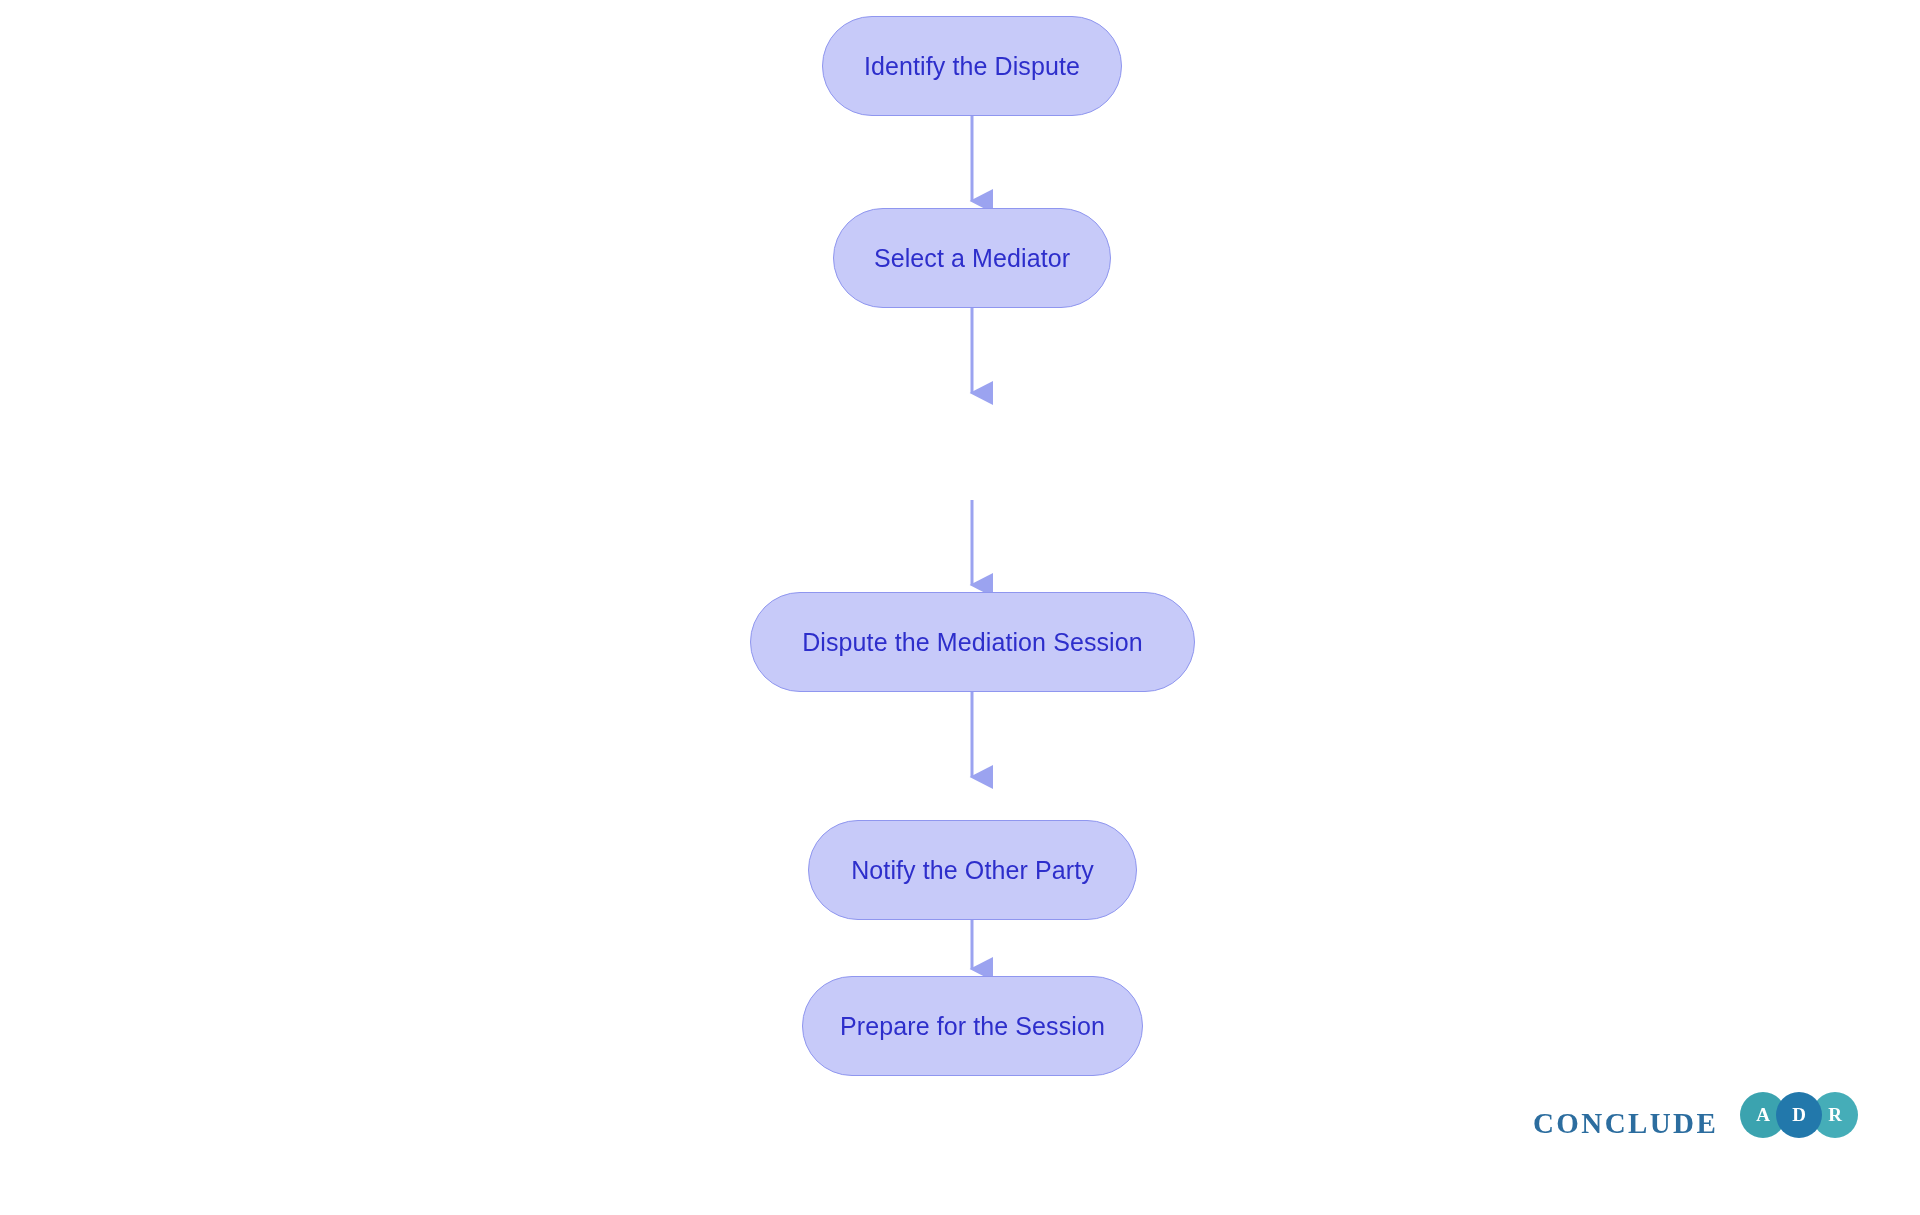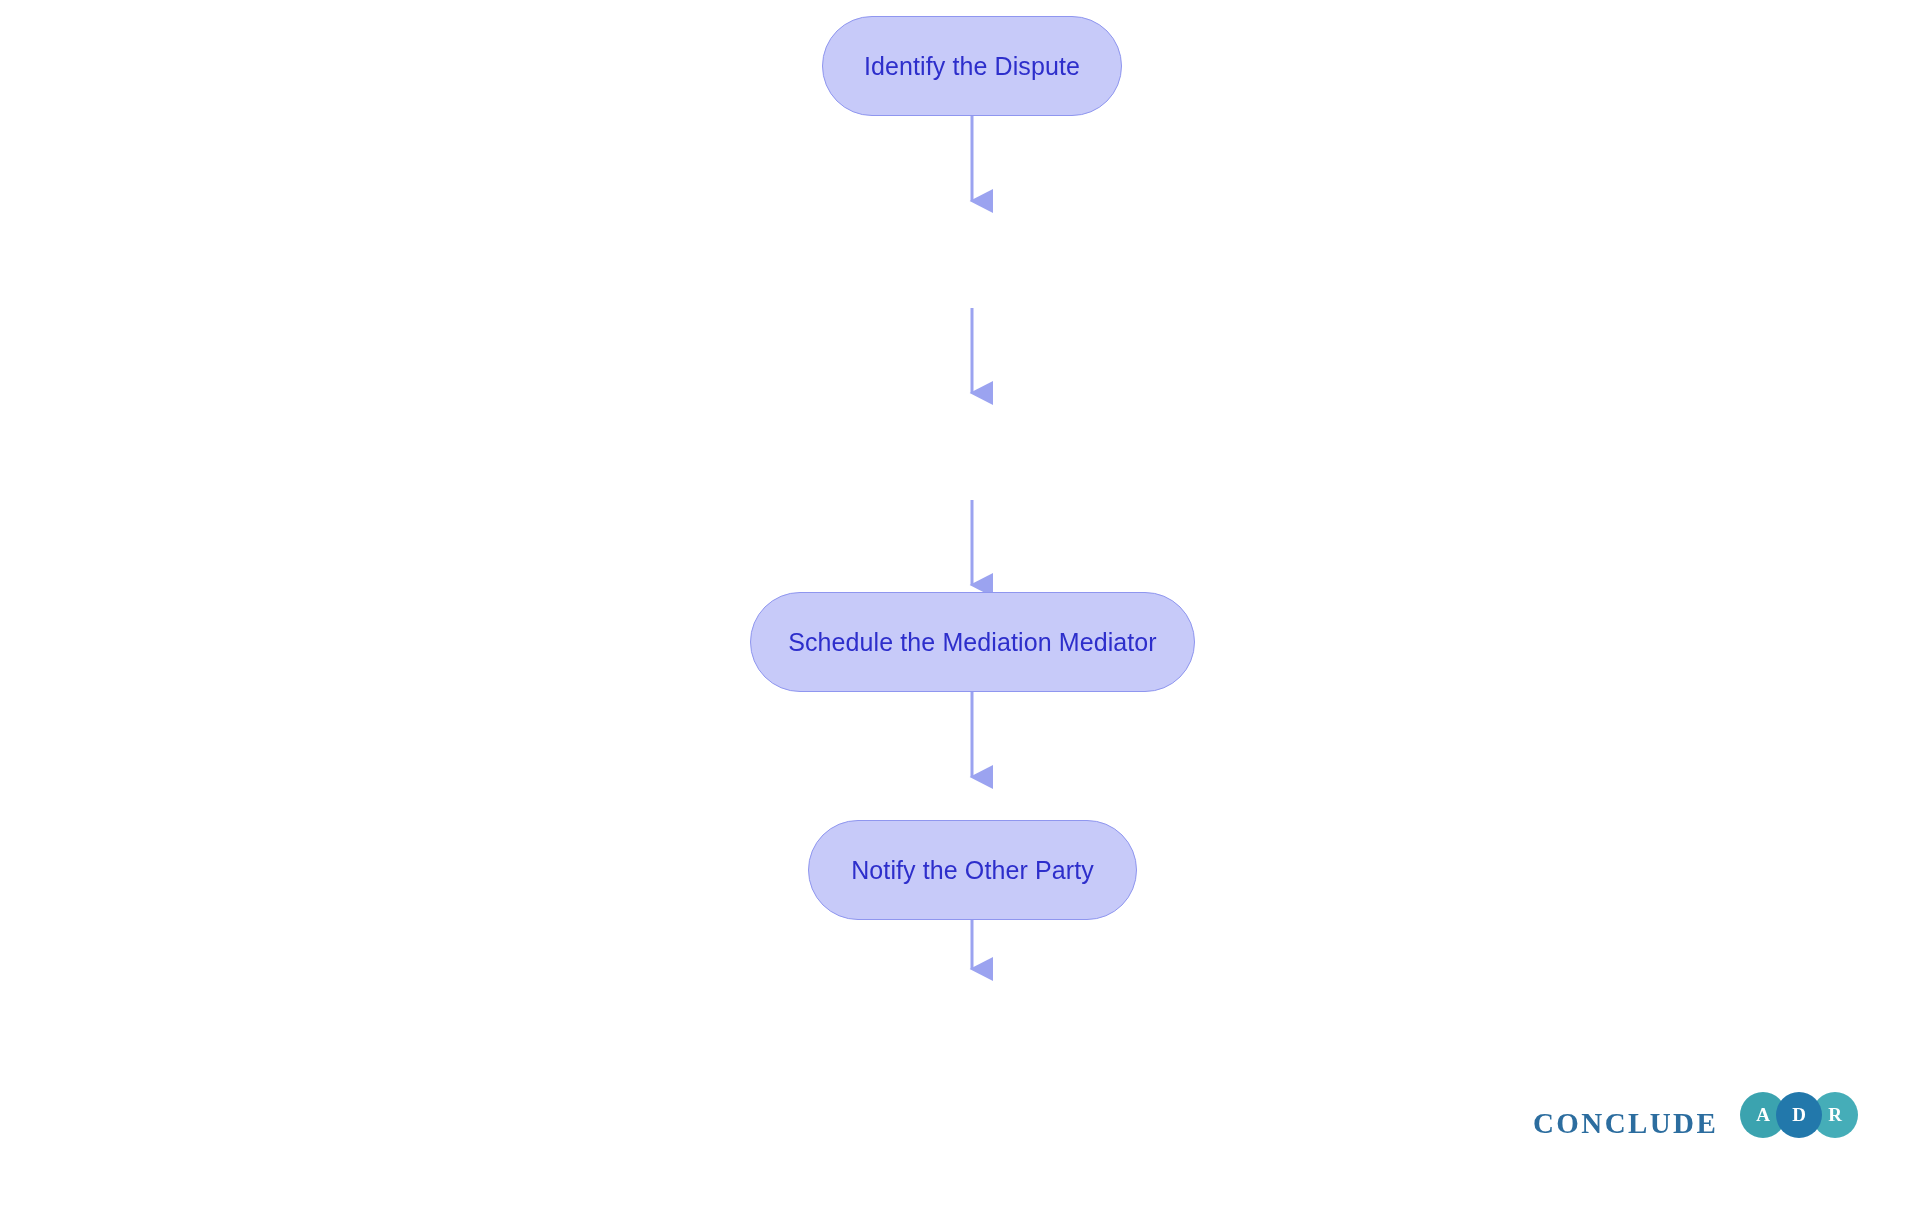--- a/index.html
+++ b/index.html
@@ -141,30 +141,36 @@
 
         <line x1="972" y1="684" x2="972" y2="769" stroke="#9ba3f0" stroke-width="3" marker-end="url(#arrowhead)"></line>
 
         <line x1="972" y1="876" x2="972" y2="961" stroke="#9ba3f0" stroke-width="3" marker-end="url(#arrowhead)"></line>
       </svg>
 
       <div class="node" style="left:822px; top:8px; width:300px; height:100px;">
         <span class="node-label">Identify the Dispute</span>
       </div>
 
+      <div class="node" style="left:833px; top:200px; width:278px; height:100px;">
+        <span class="node-label">Select a Mediator</span>
+      </div>
 
 
       <div class="node" style="left:750px; top:584px; width:445px; height:100px;">
-        <span class="node-label">Schedule the Mediation Mediator</span>
+        <span class="node-label">Dispute the Mediation Session</span>
       </div>
 
       <div class="node" style="left:808px; top:776px; width:329px; height:100px;margin-top:36px;">
         <span class="node-label">Notify the Other Party</span>
       </div>
 
+      <div class="node" style="left:802px; top:968px; width:341px; height:100px;">
+        <span class="node-label">Prepare for the Session</span>
+      </div>
 
     </div>
   </div>
 
   <div class="logo">
     <div class="logo-word">CONCLUDE</div>
     <div class="logo-circles">
       <div class="logo-circle a">
         <span>A</span>
       </div>

